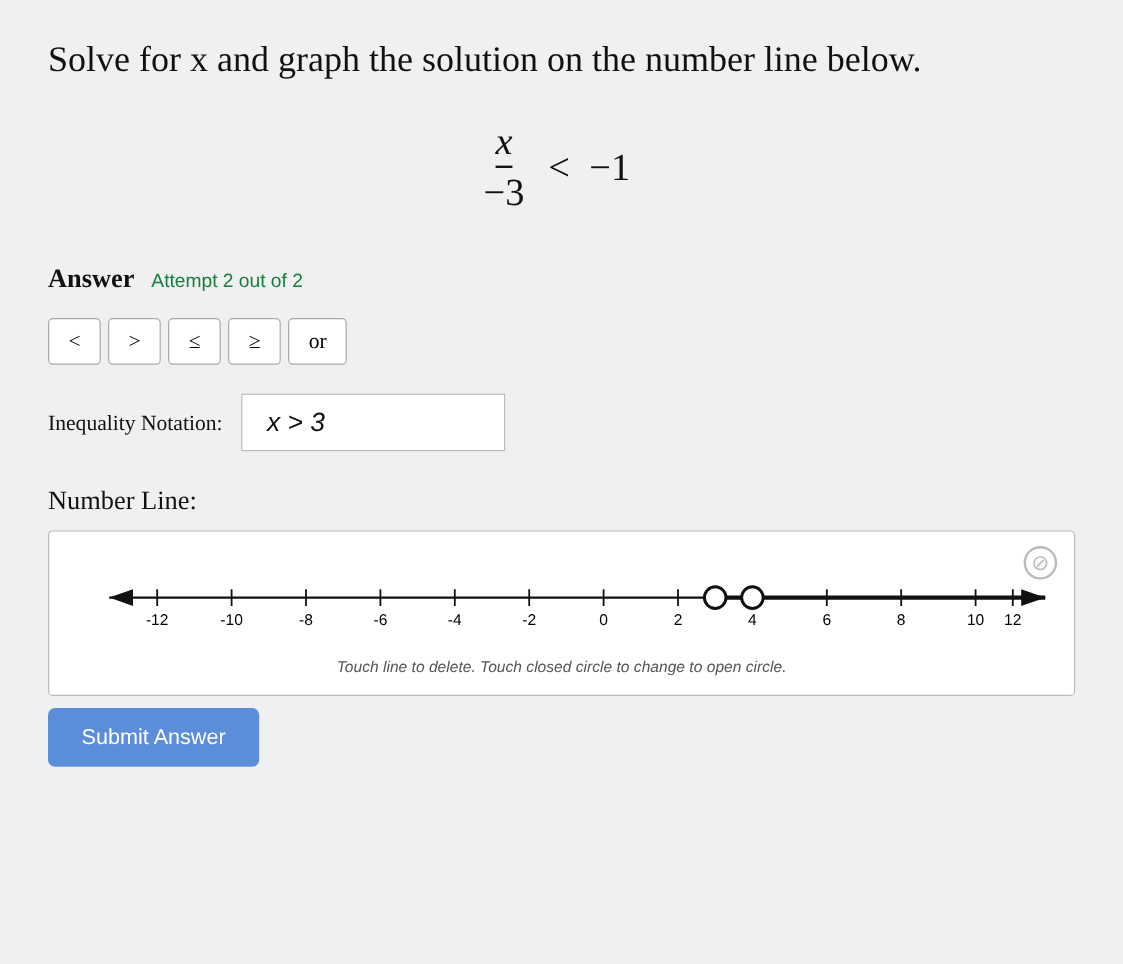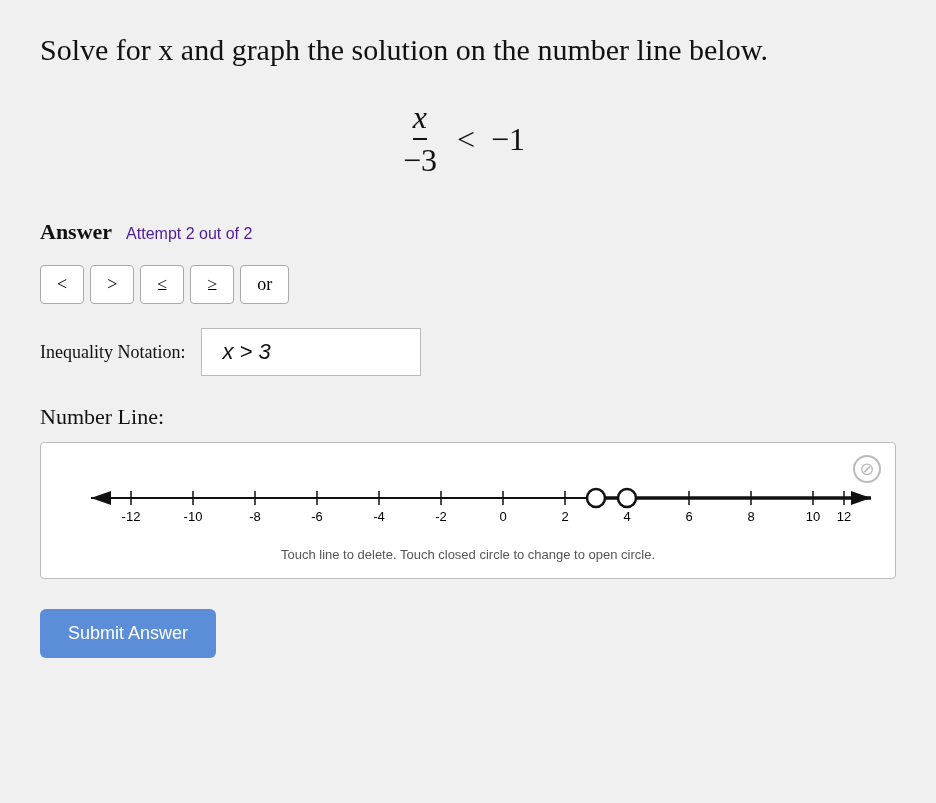--- a/index.html
+++ b/index.html
@@ -58,21 +58,21 @@
 
     .answer-label {
       font-size: 22px;
       font-weight: bold;
       display: inline;
       margin-right: 10px;
     }
 
     .attempt-text {
       font-size: 16px;
-      color: #4c1d95;
+      color: #15803d;
       font-family: Arial, sans-serif;
     }
 
     .button-row {
       display: flex;
       gap: 6px;
       margin-top: 14px;
       margin-bottom: 24px;
     }
 
@@ -105,21 +105,20 @@
       border: 1.5px solid #bbb;
       padding: 10px 20px;
       font-size: 22px;
       font-family: Liberation Sans, sans-serif;
       min-width: 220px;
       background: #fff;
       font-style: italic;
     }
 
     .number-line-section {
-      margin-bottom: 20px;
     }
 
     .number-line-label {
       font-size: 22px;
       margin-bottom: 12px;
       font-family: Georgia, serif;
     }
 
     .number-line-container {
       border: 1.5px solid #bbb;
@@ -150,20 +149,21 @@
       margin-bottom: 10px;
       text-decoration: underline;
     }
 
     .touch-hint {
       font-size: 13px;
       color: #555;
       text-align: center;
       font-family: Arial, sans-serif;
       margin-top: 6px;
+      font-style: italic;
     }
 
     .submit-btn {
       background: #5b8dd9;
       color: white;
       border: none;
       padding: 14px 28px;
       font-size: 18px;
       border-radius: 6px;
       cursor: pointer;

